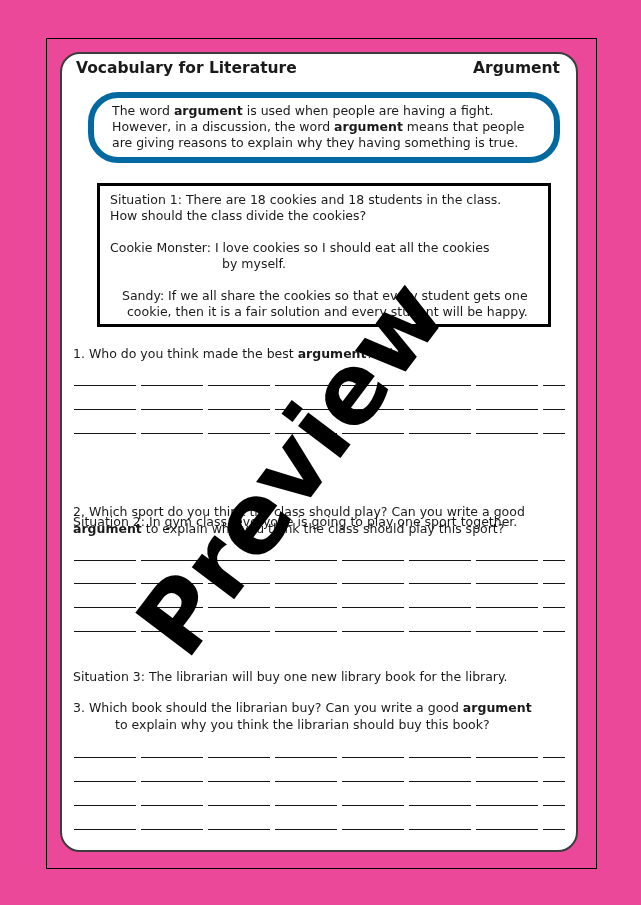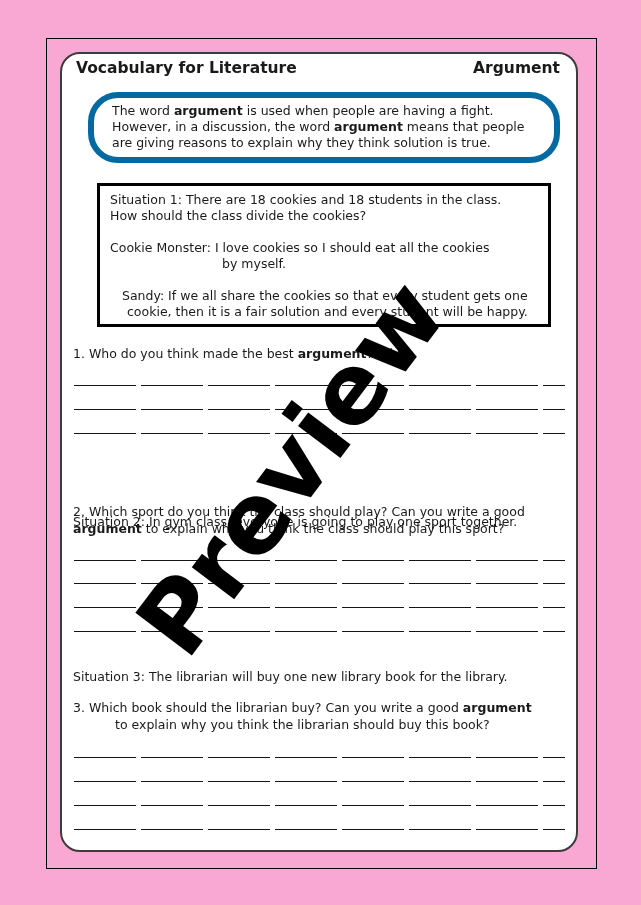--- a/index.html
+++ b/index.html
@@ -1,17 +1,17 @@
 <!DOCTYPE html>
 <html><head>
 <meta charset="utf-8">
 <style>
   html,body { margin:0; padding:0; background:#fff; }
   .page {
-    position:relative; width:641px; height:905px; background:#f9a8d4;
+    position:relative; width:641px; height:905px; background:#ec4899;
     color:#1a1a1a; font-family:"DejaVu Sans","Liberation Sans",sans-serif;
     overflow:hidden;
   }
   .outer-frame {
     position:absolute; left:46px; top:38px; width:549px; height:829px;
     border:1px solid #000;
   }
   .sheet {
     position:absolute; left:60px; top:52px; width:514px; height:796px;
     border:2px solid #3c3c3c; border-radius:20px; background:#fff;
@@ -59,21 +59,21 @@
 
 <div class="page">
 
   <div class="outer-frame"></div>
   <div class="sheet"></div>
 
   <div class="hdr-title">Vocabulary for Literature</div>
   <div class="hdr-topic">Argument</div>
 
   <div class="def-box">
-    <div><span>The word </span><span class="b">argument</span><span> is used when people are having a fight.</span><br><span>However, in a discussion, the word </span><span class="b">argument</span><span> means that people</span><br><span>are giving reasons to explain why they think solution is true.</span></div>
+    <div><span>The word </span><span class="b">argument</span><span> is used when people are having a fight.</span><br><span>However, in a discussion, the word </span><span class="b">argument</span><span> means that people</span><br><span>are giving reasons to explain why they having something is true.</span></div>
   </div>
 
   <div class="sit1-box">
     <p class="para"><span>Situation 1: There are 18 cookies and 18 students in the class.</span><br><span>How should the class divide the cookies?</span></p>
     <p class="para"><span>Cookie Monster: I love cookies so I should eat all the cookies</span><br><span class="ind110">by myself.</span></p>
     <p class="para"><span>Sandy: If we all share the cookies so that every student gets one</span><br><span class="ind4">cookie, then it is a fair solution and every student will be happy.</span></p>
   </div>
 
   <div class="q q1"><span>1. Who do you think made the best </span><span class="b">argument</span><span>? Why?</span></div>
   <div class="ans-line" style="top:385px"></div>

